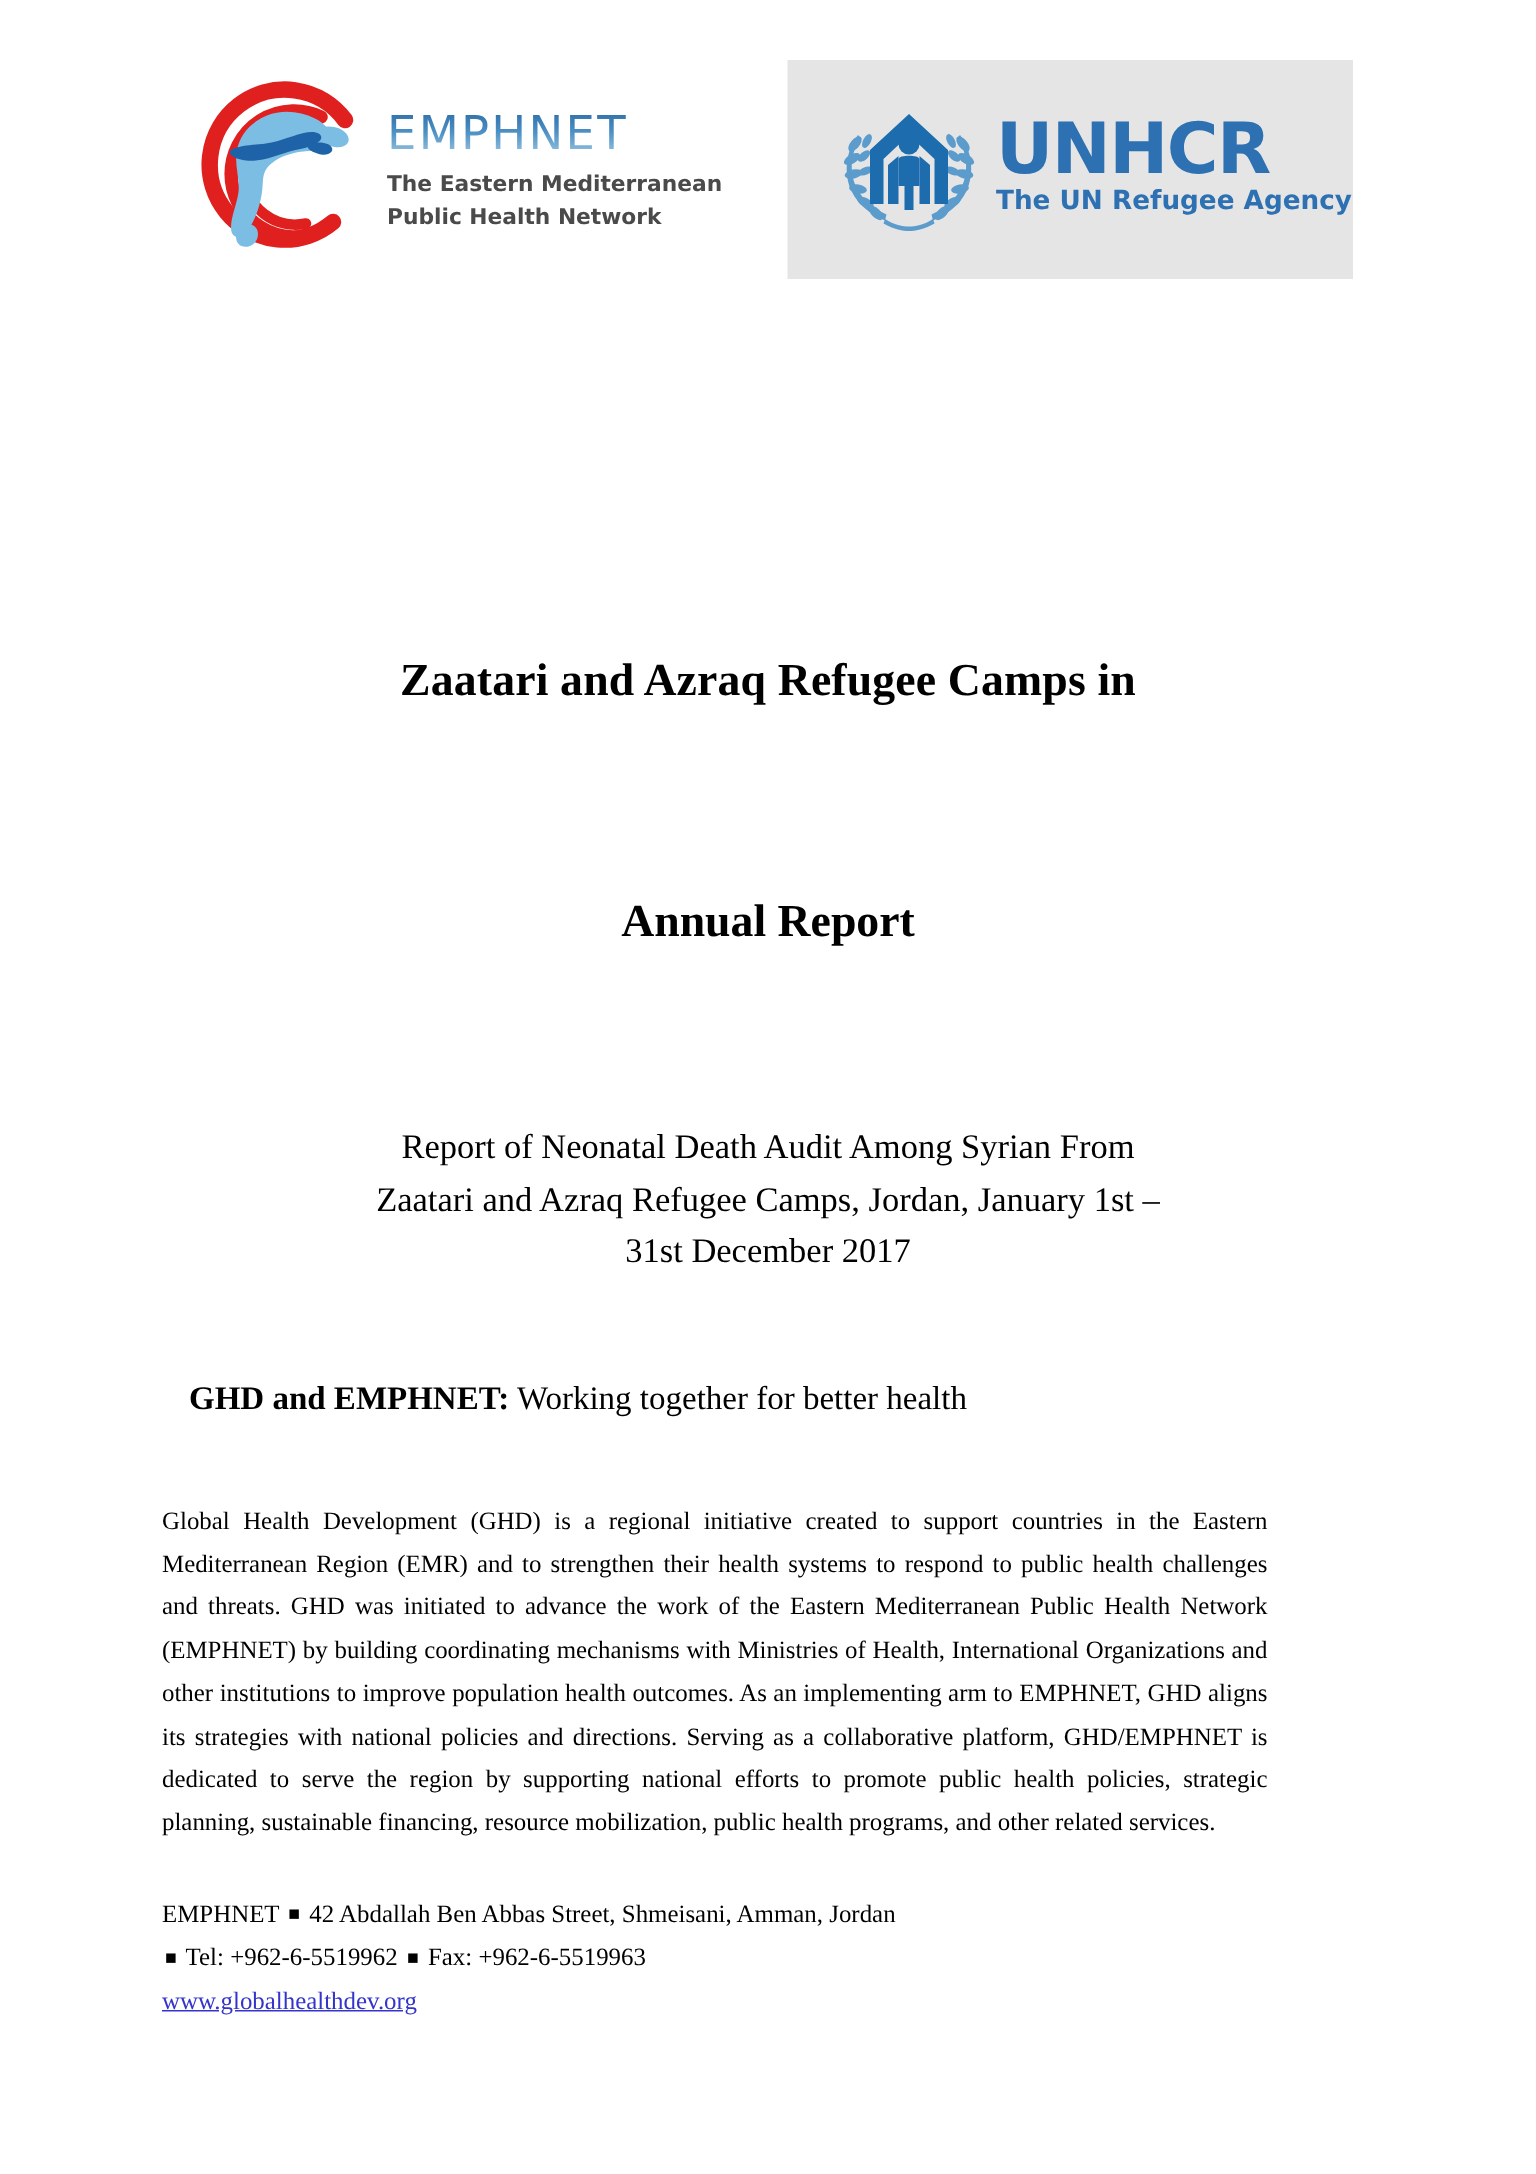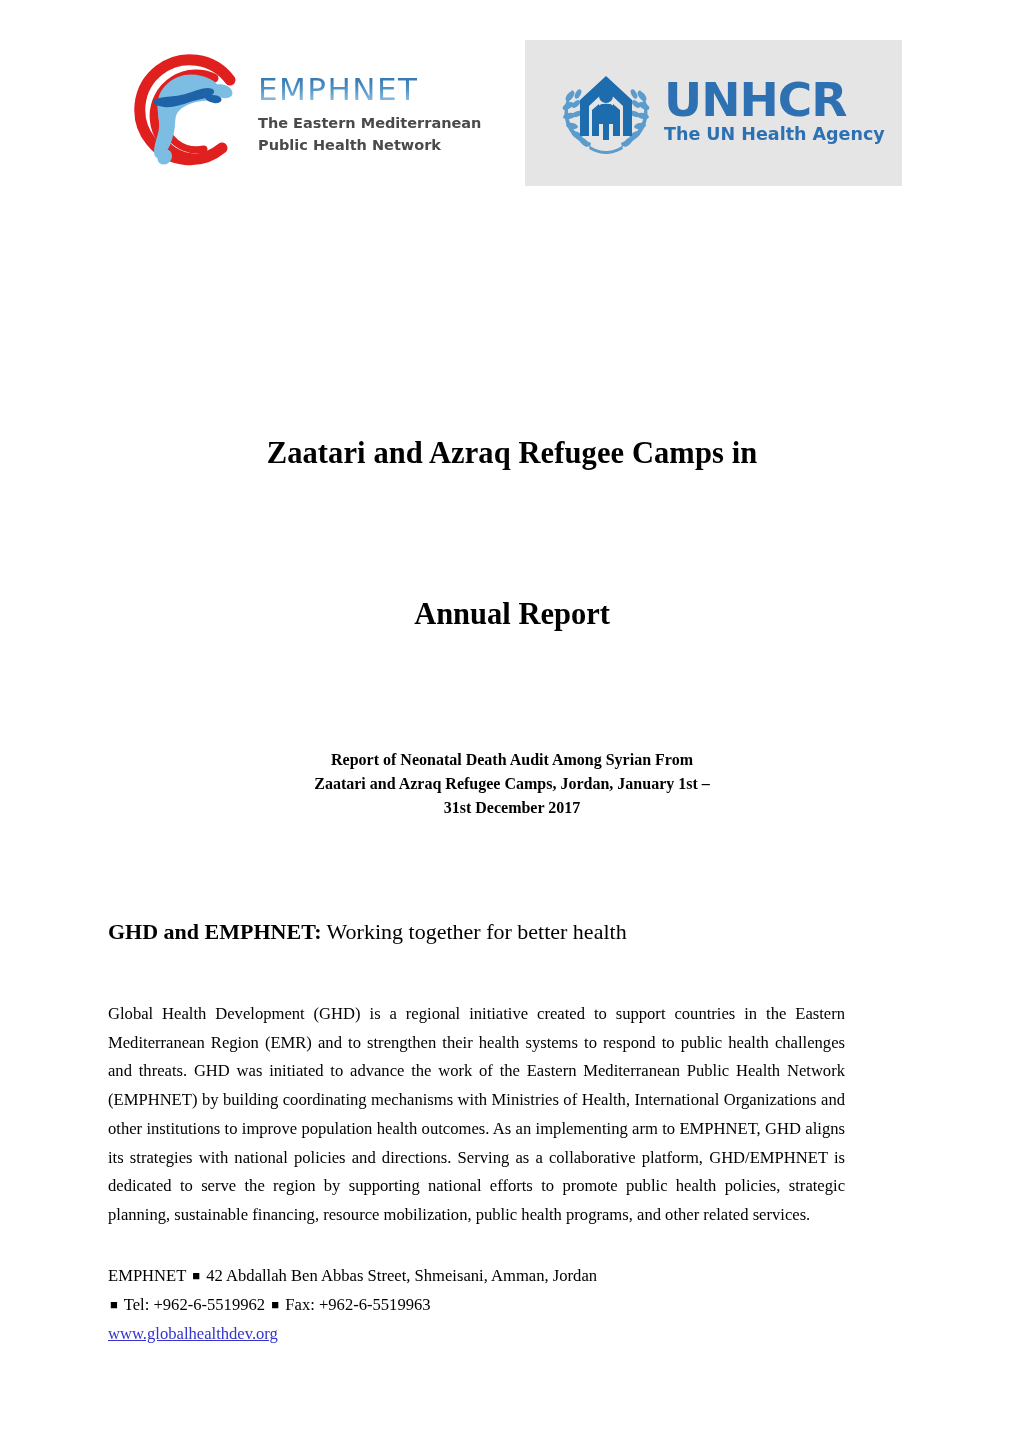--- a/index.html
+++ b/index.html
@@ -130,29 +130,29 @@
     font-size: 30.5px;
     font-weight: bold;
     line-height: 1.42;
   }
   .sub-title {
     position: absolute;
     left: 140px;
     top: 748px;
     width: 744px;
     text-align: center;
-    font-size: 16px;
-    font-weight: bold;
+    font-size: 23px;
+    font-weight: normal;
     line-height: 1.5;
   }
 
   
   .section-heading {
     position: absolute;
-    left: 108px;
+    left: 126px;
     top: 918px;
     width: 740px;
     font-size: 22px;
     line-height: 1.3;
   }
   .section-heading .bold {
     font-weight: bold;
   }
   .section-heading .plain {
     font-weight: normal;
@@ -280,21 +280,21 @@
         </g>
 
         <g fill="#1d6cae">
           <circle cx="48" cy="26" r="7"></circle>
           <path d="M41 36 C41 33 55 33 55 36 L55 54 L51 54 L51 70 L45 70 L45 54 L41 54 Z"></path>
         </g>
       </svg>
     </div>
     <div class="unhcr-text">
       <div class="unhcr-word">UNHCR</div>
-      <div class="unhcr-tag">The UN Health Agency</div>
+      <div class="unhcr-tag">The UN Refugee Agency</div>
     </div>
   </div>
 </div>
 
 <div class="main-title">
   <div>Zaatari and Azraq Refugee Camps in</div>
 </div>
 
 <div class="annual-report">Annual Report</div>
 

